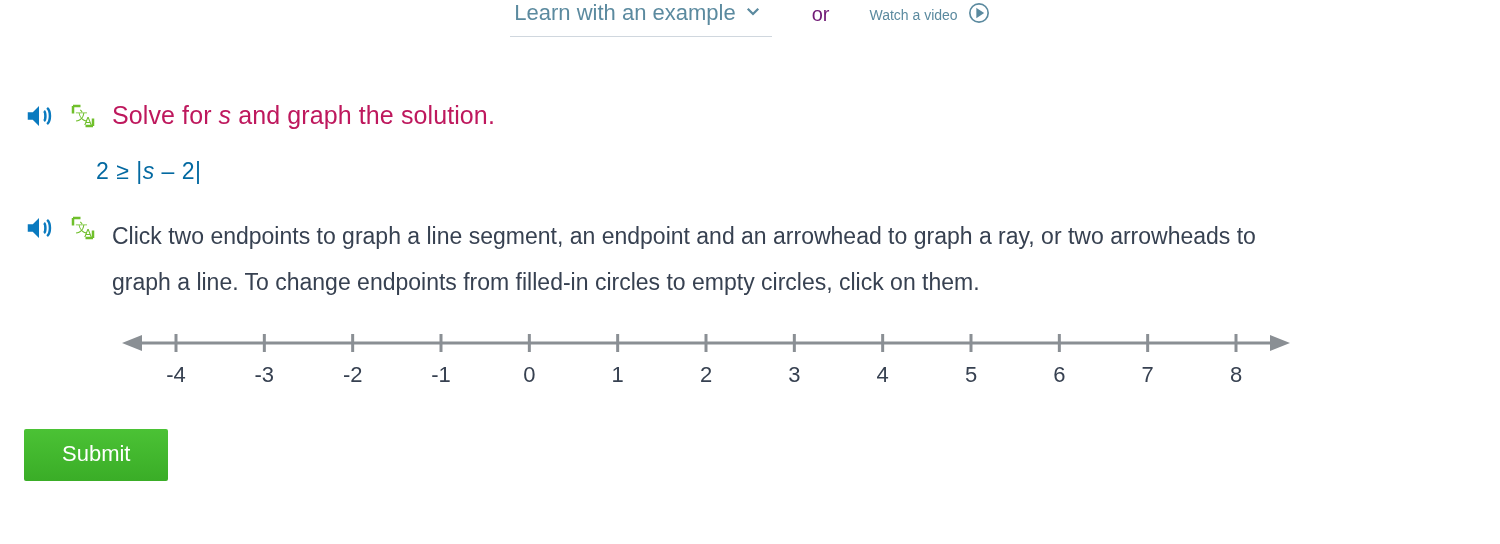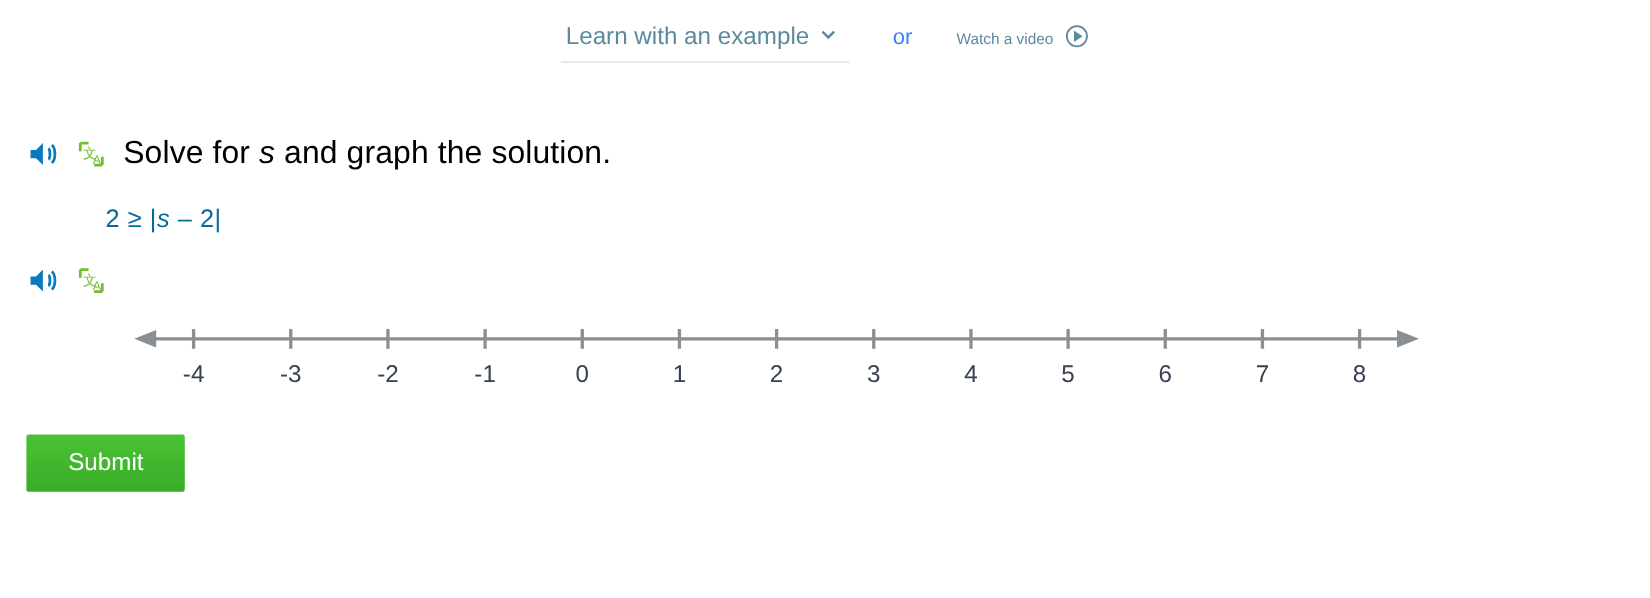--- a/index.html
+++ b/index.html
@@ -9,40 +9,39 @@
     width: 1500px;
     height: 544px;
     overflow: hidden;
     color: #374151;
   }
   .top-links {
     display: flex;
     align-items: center;
     gap: 40px;
     justify-content: center;
-    padding-top: 20px;
     padding-left: 440px;
     padding-right: 440px;
     width: fit-content;
     margin: 0 auto;
   }
   .learn-link {
     color: #5b8a9f;
     font-size: 22px;
     display: inline-flex;
     align-items: center;
     gap: 8px;
     border-bottom: 1px solid #d0d7de;
     padding-bottom: 10px;
     padding-right: 10px;
     padding-left: 4px;
     cursor: pointer;
   }
   .or-text {
-    color: #3b82f6;
+    color: #701a75;
     font-size: 20px;
     padding-bottom: 8px;
   }
   .watch-link {
     color: #5b8a9f;
     font-size: 14px;
     display: inline-flex;
     align-items: center;
     gap: 10px;
     padding-bottom: 8px;
@@ -61,22 +60,22 @@
   }
   .line-start-icons {
     display: inline-flex;
     align-items: center;
     gap: 14px;
     flex-shrink: 0;
   }
   .speaker-icon svg { width: 30px; height: 30px; display:block;}
   .translate-icon svg { width: 30px; height: 30px; display:block;}
   .q-text {
-    font-size: 29px;
-    color: #000000;
+    font-size: 25px;
+    color: #be185d;
     line-height: 1.9;
     letter-spacing: 0.1px;
   }
   .ital { font-style: italic; }
   .eq {
     font-size: 23px;
     color: #0369a1;
     margin: 14px 0 28px 72px;
     letter-spacing: 0.5px;
   }
@@ -176,20 +175,21 @@
         <svg viewBox="0 0 24 24" fill="none" stroke="#6fbf2b" stroke-width="2">
             <path d="M4 4h6"></path>
             <path d="M4 4v6"></path>
             <path d="M20 20h-6"></path>
             <path d="M20 20v-6"></path>
             <text x="6" y="15" font-size="10" fill="#6fbf2b" stroke="none" font-family="Arial">文</text>
             <text x="13" y="19" font-size="9" fill="#6fbf2b" stroke="none" font-family="Arial">A</text>
           </svg>
       </span>
     </span>
+    <span class="instr-text">Click two endpoints to graph a line segment, an endpoint and an arrowhead to graph a ray, or two arrowheads to graph a line. To change endpoints from filled-in circles to empty circles, click on them.</span>
   </div>
 
   <div class="numberline-wrap">
     <svg id="nl-svg" width="1180" height="70" viewBox="0 0 1180 70">
       <line x1="18" y1="16" x2="1162" y2="16" stroke="#8a8f94" stroke-width="3"></line>
       <polygon points="6,16 26,8 26,24" fill="#8a8f94"></polygon>
       <polygon points="1174,16 1154,8 1154,24" fill="#8a8f94"></polygon>
       <g id="nl-ticks">
           <line x1="60" x2="60" y1="7" y2="25" stroke="#8a8f94" stroke-width="3"></line>
           <text x="60" y="55" text-anchor="middle" font-size="22" font-family="Verdana, Geneva, sans-serif" fill="#374151">-4</text>

